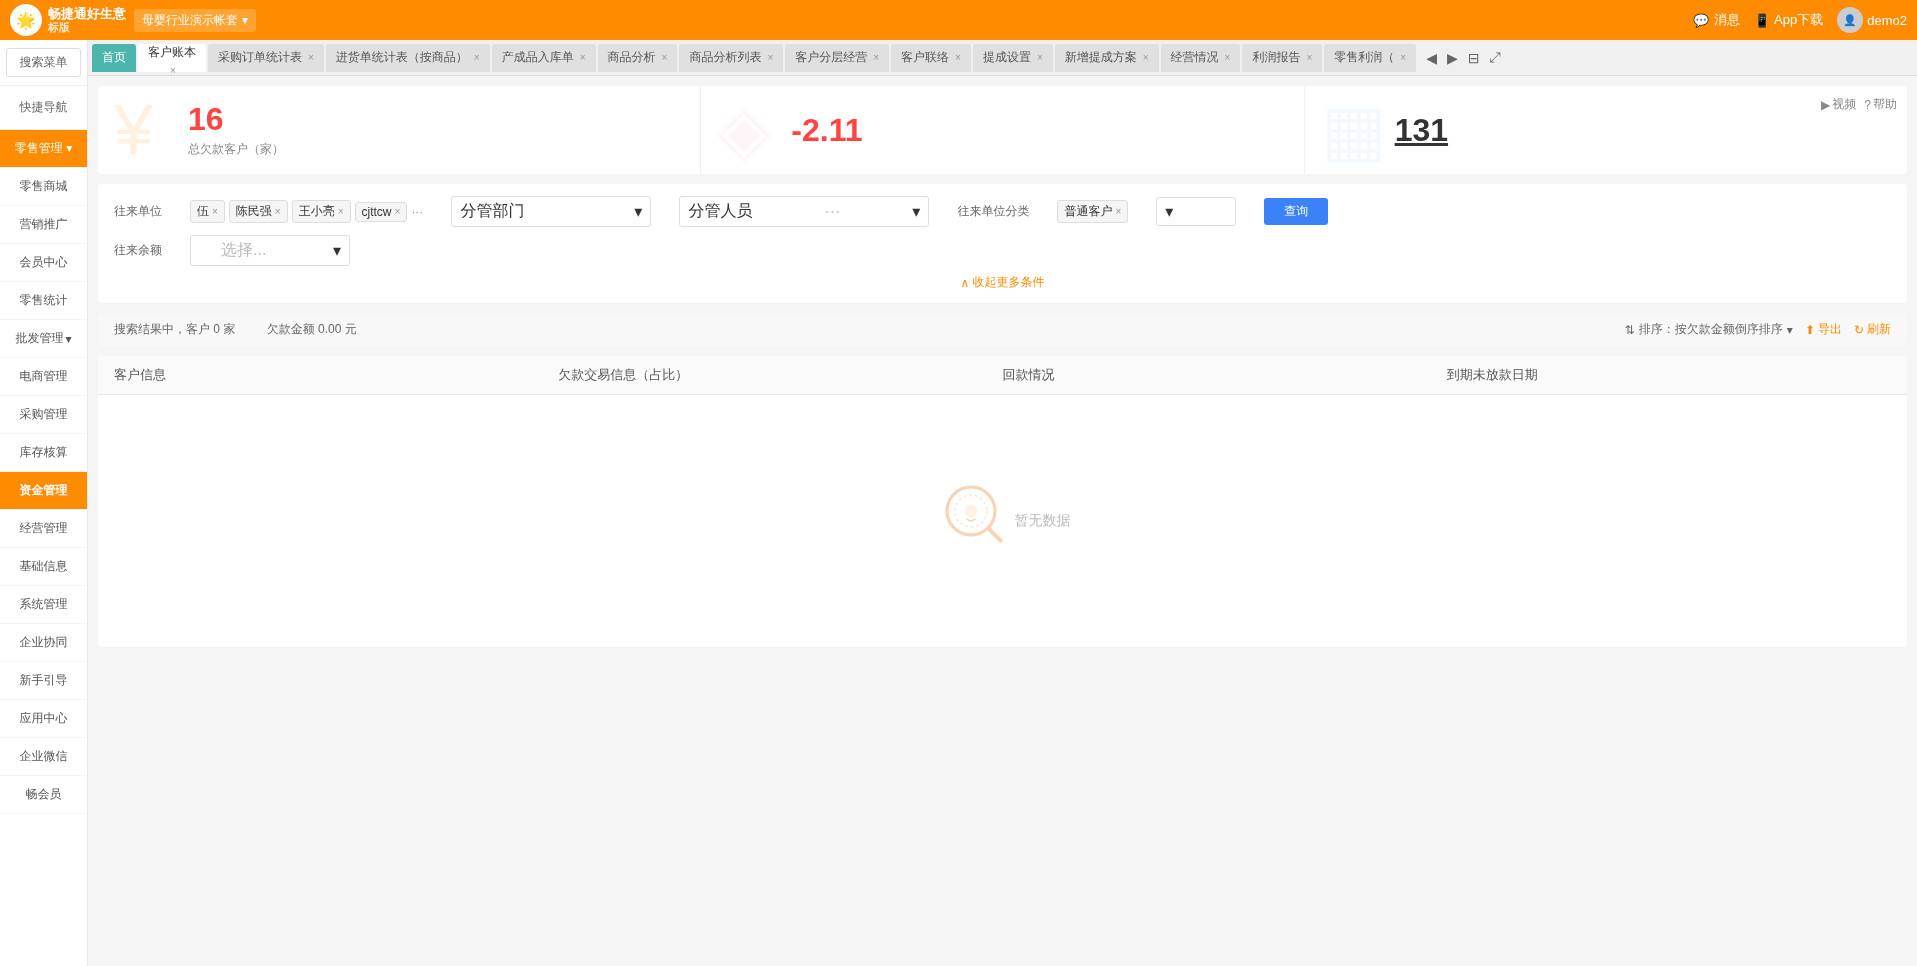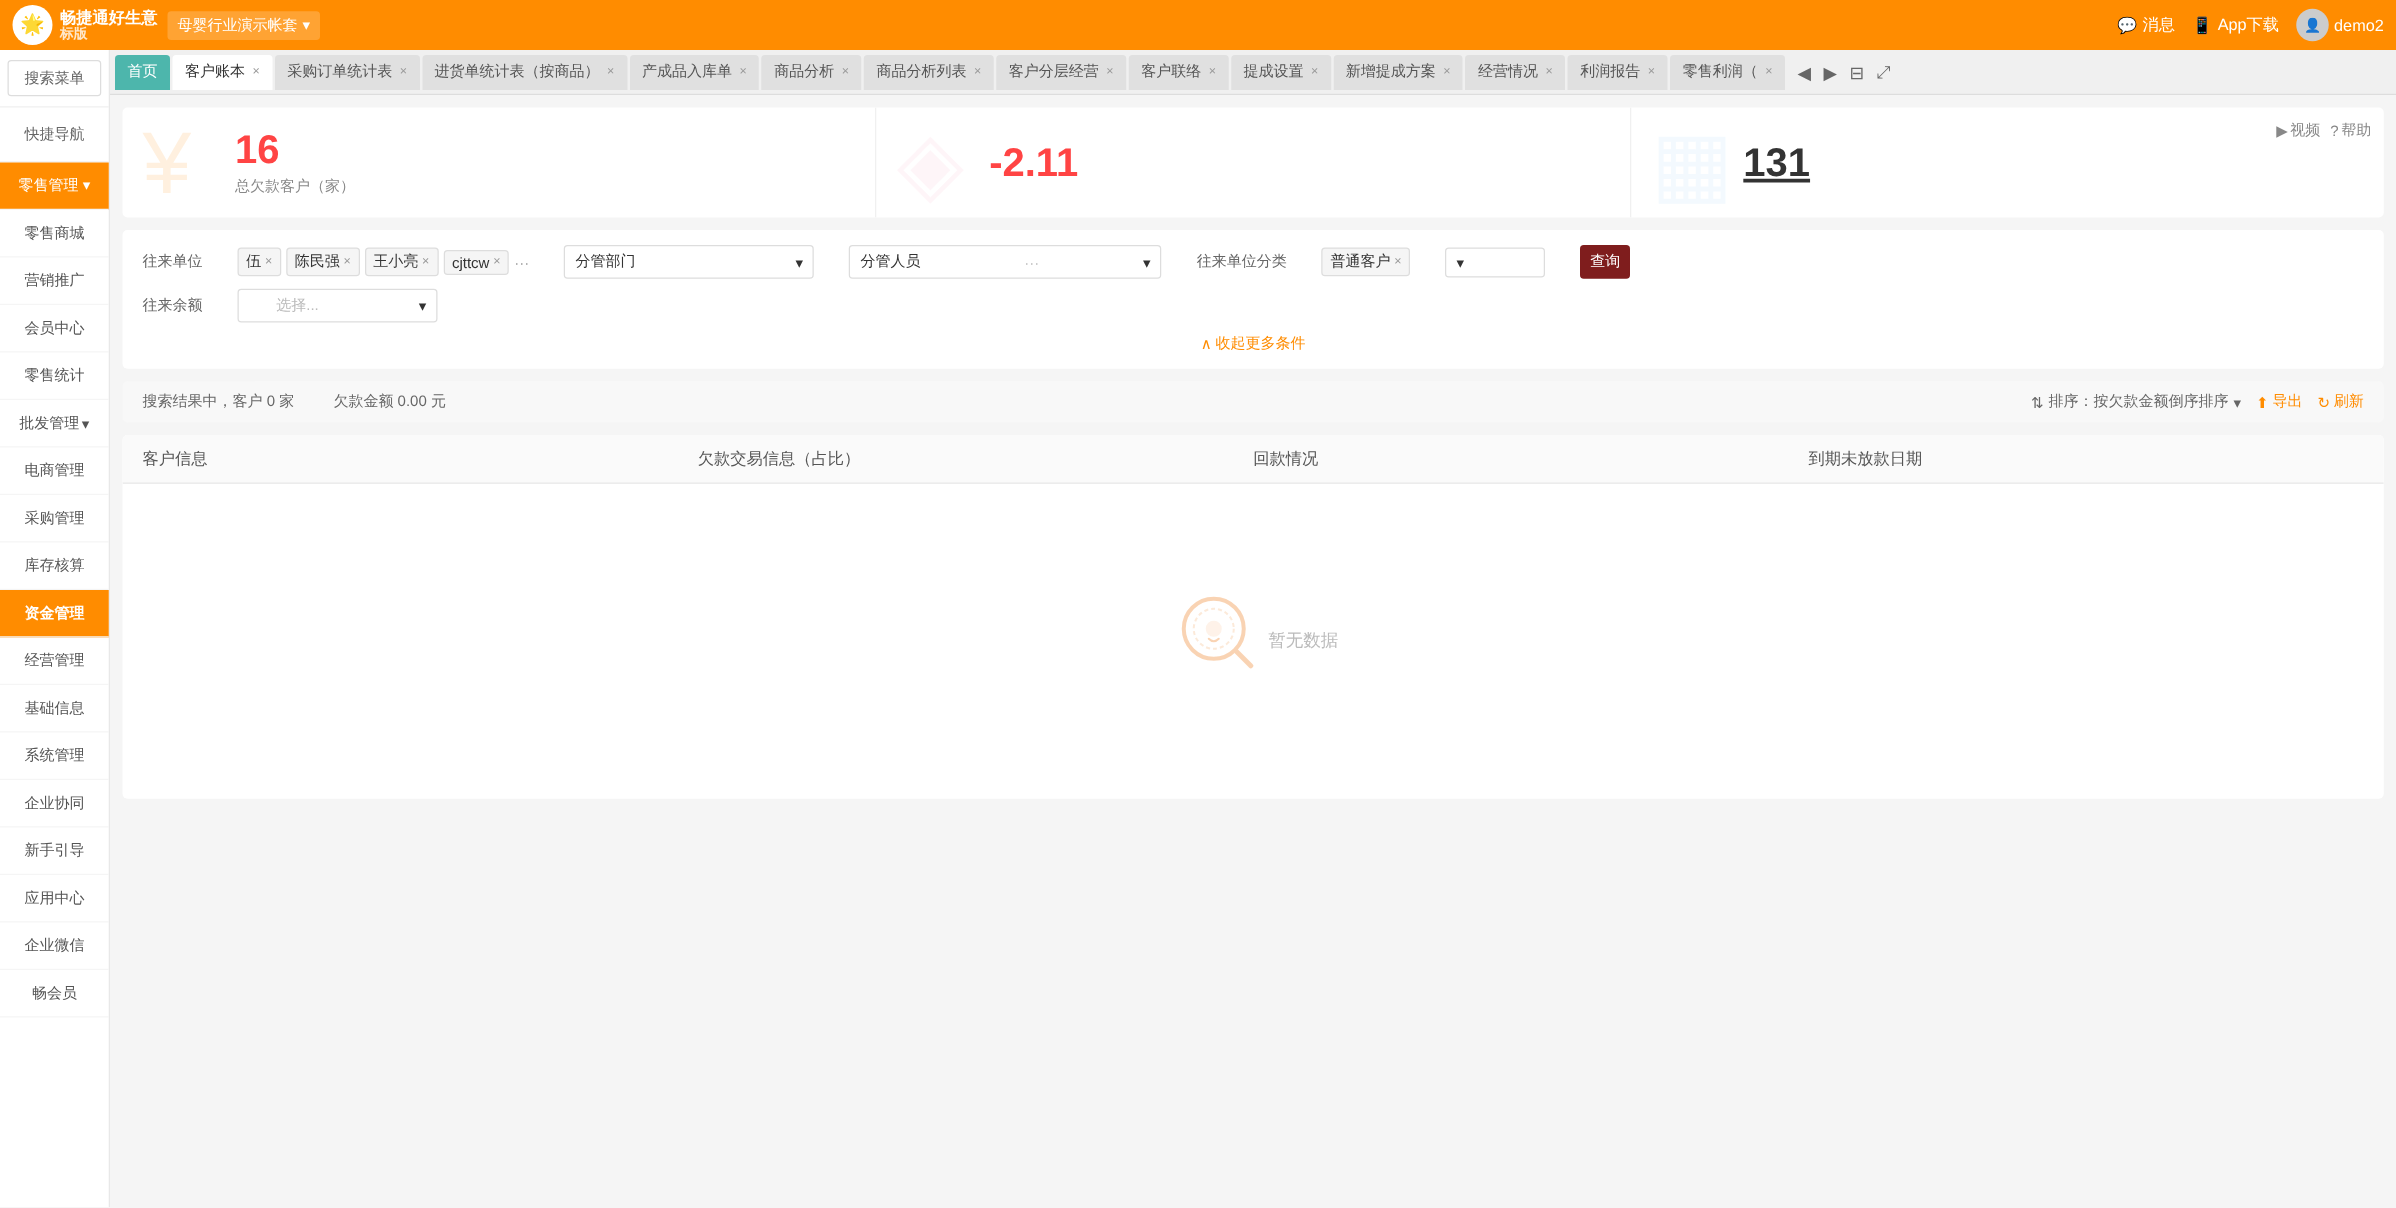--- a/index.html
+++ b/index.html
@@ -30,21 +30,21 @@
     .sidebar-item.active { background: #ff8c00; color: white; }
     .sidebar-item.has-arrow { display: flex; align-items: center; justify-content: center; gap: 2px; }
     .sidebar-item.highlight { color: #ff8c00; font-weight: bold; }
 
     
     .content-area { flex: 1; display: flex; flex-direction: column; overflow: hidden; }
 
     
     .tab-bar { height: 36px; background: #f0f0f0; display: flex; align-items: center; padding: 0 4px; overflow: hidden; flex-shrink: 0; border-bottom: 1px solid #ddd; }
     .tab-item { height: 28px; padding: 0 10px; display: flex; align-items: center; gap: 4px; cursor: pointer; font-size: 12px; background: #e0e0e0; border-radius: 3px 3px 0 0; margin-right: 2px; color: #555; white-space: nowrap; flex-shrink: 0; }
-    .tab-item.active { background: white; color: #333; font-weight: 500; }
+    .tab-item.active { background: white; color: #333; font-weight: 500; flex-direction: column; }
     .tab-item .tab-close { font-size: 10px; color: #999; margin-left: 2px; }
     .tab-item.home { background: #4db6ac; color: white; }
     .tab-nav { display: flex; align-items: center; gap: 2px; margin-left: 4px; }
     .tab-nav-btn { background: none; border: none; cursor: pointer; color: #666; font-size: 14px; padding: 2px 4px; }
 
     
     .page-content { flex: 1; overflow-y: auto; background: #f5f5f5; padding: 10px; }
 
     
     .stats-row { display: flex; background: white; margin-bottom: 10px; border-radius: 4px; overflow: hidden; }
@@ -59,23 +59,23 @@
     .video-help span { cursor: pointer; display: flex; align-items: center; gap: 2px; }
 
     
     .filter-area { background: white; border-radius: 4px; padding: 12px 16px; margin-bottom: 10px; }
     .filter-row { display: flex; align-items: center; gap: 28px; margin-bottom: 8px; flex-wrap: wrap; }
     .filter-label { font-size: 12px; color: #666; white-space: nowrap; }
     .filter-tags { display: flex; align-items: center; gap: 4px; flex-wrap: wrap; }
     .filter-tag { background: #f5f5f5; border: 1px solid #ddd; border-radius: 3px; padding: 2px 6px; font-size: 12px; display: flex; align-items: center; gap: 3px; }
     .filter-tag .remove { cursor: pointer; color: #999; font-size: 10px; }
     .filter-more { color: #999; cursor: pointer; font-size: 12px; }
-    .filter-select { border: 1px solid #ddd; border-radius: 3px; padding: 4px 8px; font-size: 12px; min-width: 120px; display: flex; align-items: center; justify-content: space-between; cursor: pointer; background: white; }
+    .filter-select { border: 1px solid #ddd; border-radius: 3px; padding: 4px 8px; font-size: 16px; min-width: 120px; display: flex; align-items: center; justify-content: space-between; cursor: pointer; background: white; }
     .filter-select-wide { min-width: 200px; }
-    .search-btn { background: #7f1d1d; color: white; border: none; border-radius: 3px; padding: 5px 8px; font-size: 12px; cursor: pointer; }
+    .search-btn { background: #3b82f6; color: white; border: none; border-radius: 3px; padding: 5px 20px; font-size: 12px; cursor: pointer; }
     .collapse-btn { color: #ff8c00; font-size: 12px; cursor: pointer; display: flex; align-items: center; gap: 3px; justify-content: center; margin-top: 4px; }
 
     
     .results-bar { background: #f8f8f8; padding: 8px 16px; display: flex; align-items: center; justify-content: space-between; margin-bottom: 10px; border-radius: 4px; }
     .results-info { font-size: 12px; color: #666; }
     .results-actions { display: flex; align-items: center; gap: 12px; font-size: 12px; color: #666; }
     .sort-select { display: flex; align-items: center; gap: 4px; cursor: pointer; }
     .action-btn { display: flex; align-items: center; gap: 3px; cursor: pointer; color: #ff8c00; }
 
     

